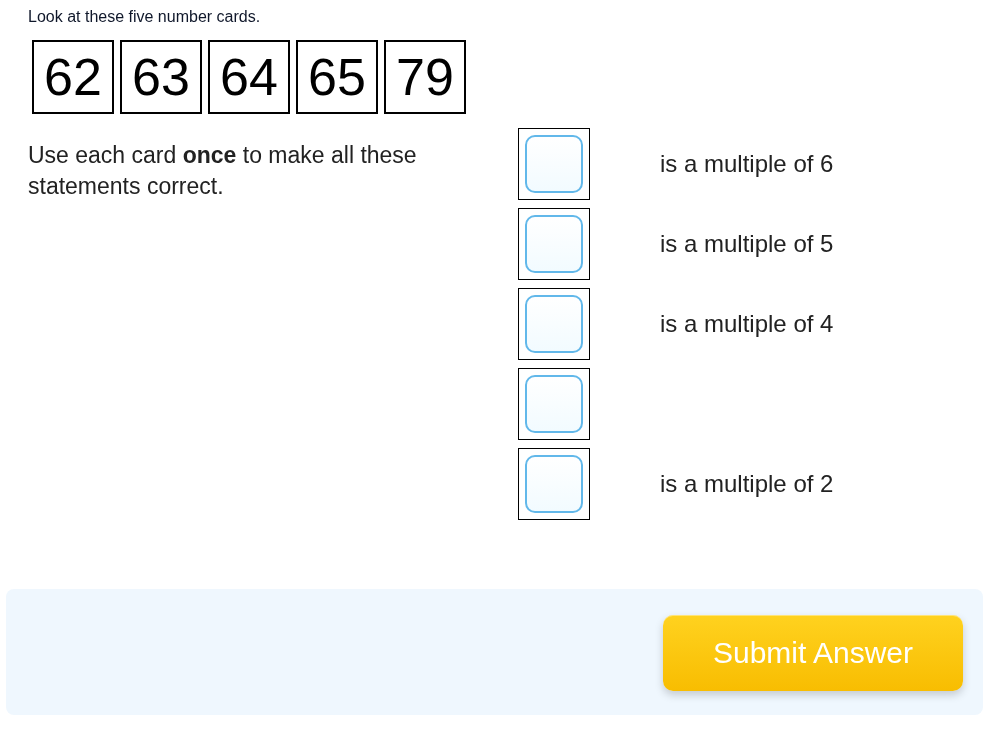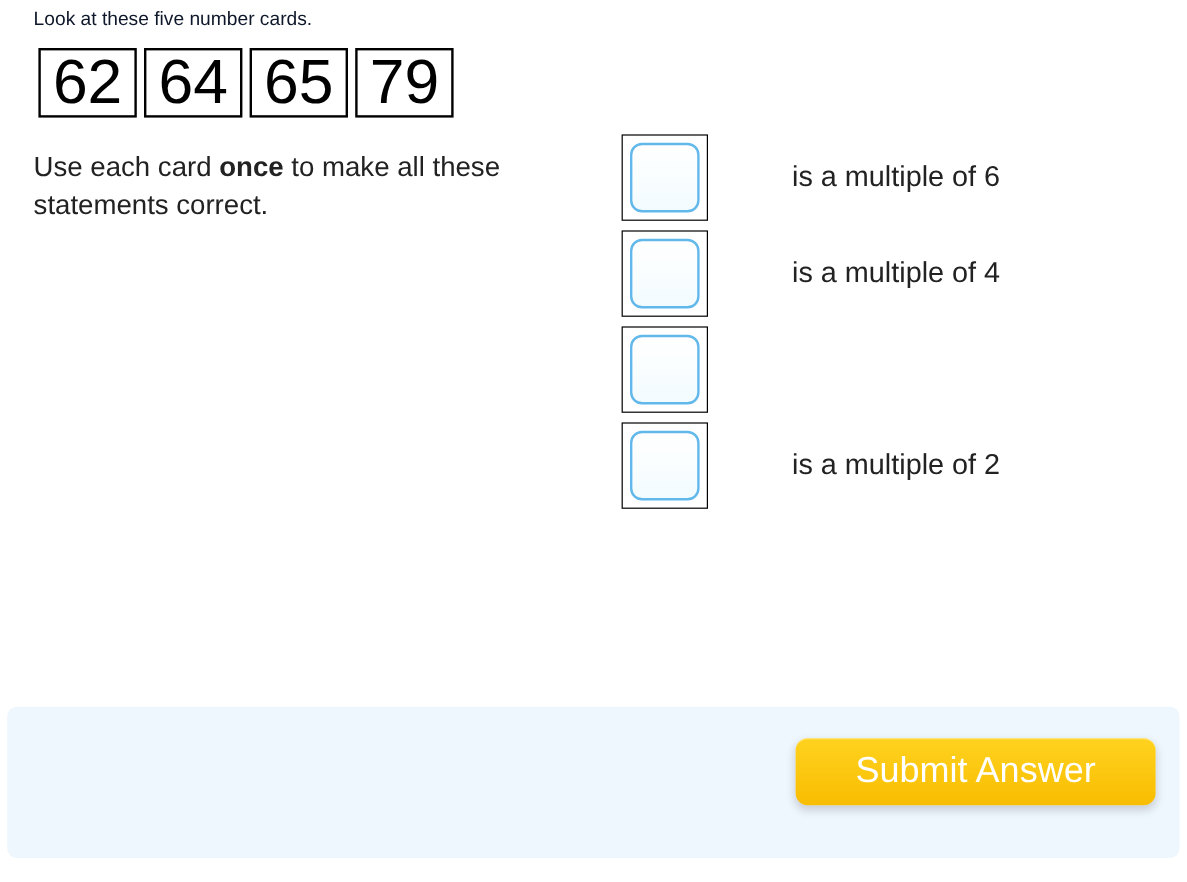--- a/index.html
+++ b/index.html
@@ -25,21 +25,21 @@
     }
     .cards-row {
       display: flex;
       gap: 6px;
       margin-bottom: 14px;
       margin-left: 4px;
     }
     .number-card {
       border: 2px solid #000;
       width: 82px;
-      height: 58px;
+      height: 74px;
       display: flex;
       align-items: center;
       justify-content: center;
       font-size: 52px;
       font-weight: 400;
       color: #000;
       line-height: 1;
     }
     .body-row {
       display: flex;
@@ -95,55 +95,62 @@
       right: 6px;
       height: 126px;
       background: #eff7fe;
       border-radius: 8px;
     }
     .submit-btn {
       position: absolute;
       right: 20px;
       top: 26px;
       width: 300px;
-      height: 56px;
+      height: 76px;
       border: none;
       border-radius: 10px;
       background: linear-gradient(to bottom, #ffd21f 0%, #f8bd01 100%);
       color: #ffffff;
       font-size: 30px;
       font-family: Arial, Helvetica, sans-serif;
       cursor: pointer;
       box-shadow: 0 4px 8px rgba(0,0,0,0.18), inset 0 1px 0 rgba(255,255,255,0.4);
     }
   </style>
 </head>
 <body>
 
 <div class="content">
   <p class="intro-text">Look at these five number cards.</p>
 
   <div class="cards-row">
     <div class="number-card">62</div>
+    <div class="number-card">63</div>
     <div class="number-card">64</div>
     <div class="number-card">65</div>
     <div class="number-card">79</div>
   </div>
 
   <div class="body-row">
     <p class="instruction-text">
       <span>Use each card </span><b>once</b><span> to make all these statements correct.</span>
     </p>
 
     <div class="statements">
       <div class="statement-row">
         <div class="drop-outer">
           <div class="drop-inner"></div>
         </div>
         <span class="statement-text">is a multiple of 6</span>
+      </div>
+      <div class="statement-row">
+        <div class="drop-outer">
+          <div class="drop-inner"></div>
+        </div>
+        <span class="statement-text">is a multiple of 5</span>
       </div>
       <div class="statement-row">
         <div class="drop-outer">
           <div class="drop-inner"></div>
         </div>
         <span class="statement-text">is a multiple of 4</span>
       </div>
       <div class="statement-row">
         <div class="drop-outer">
           <div class="drop-inner"></div>

